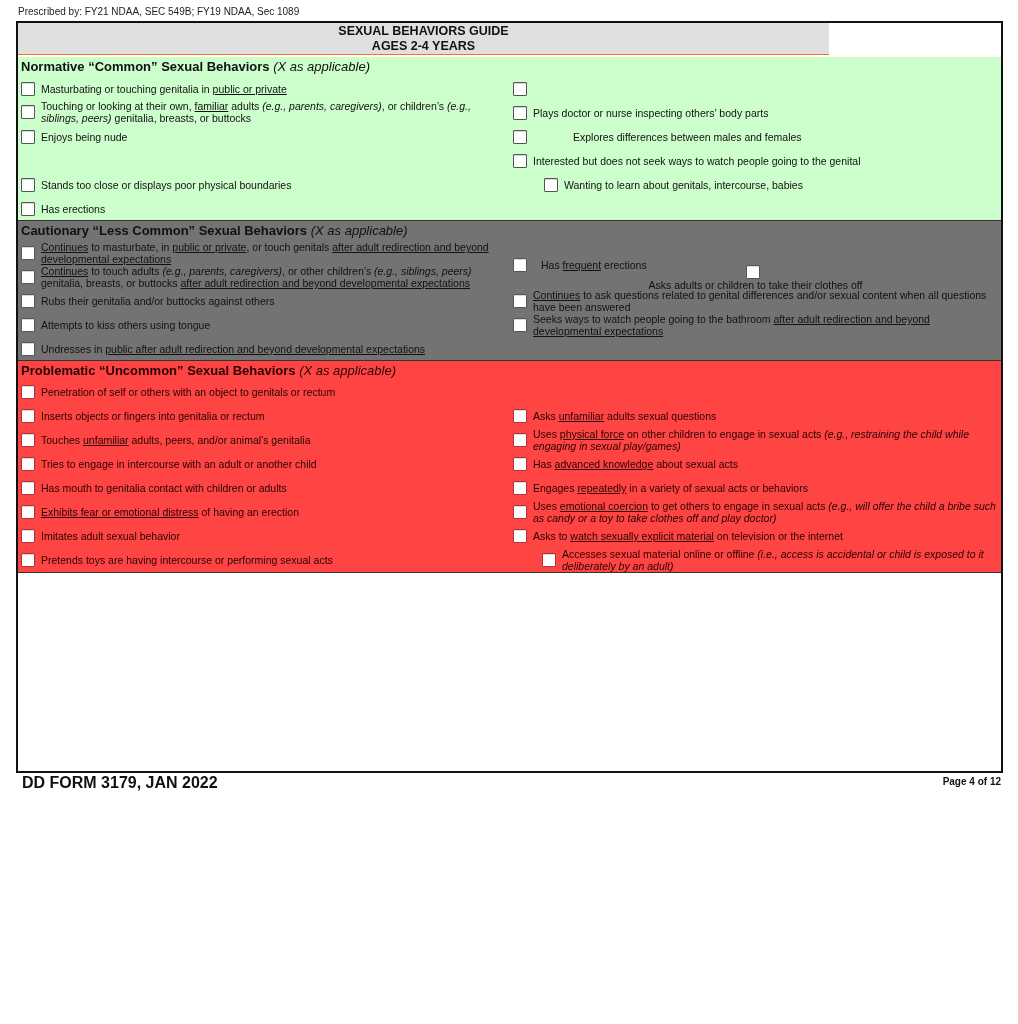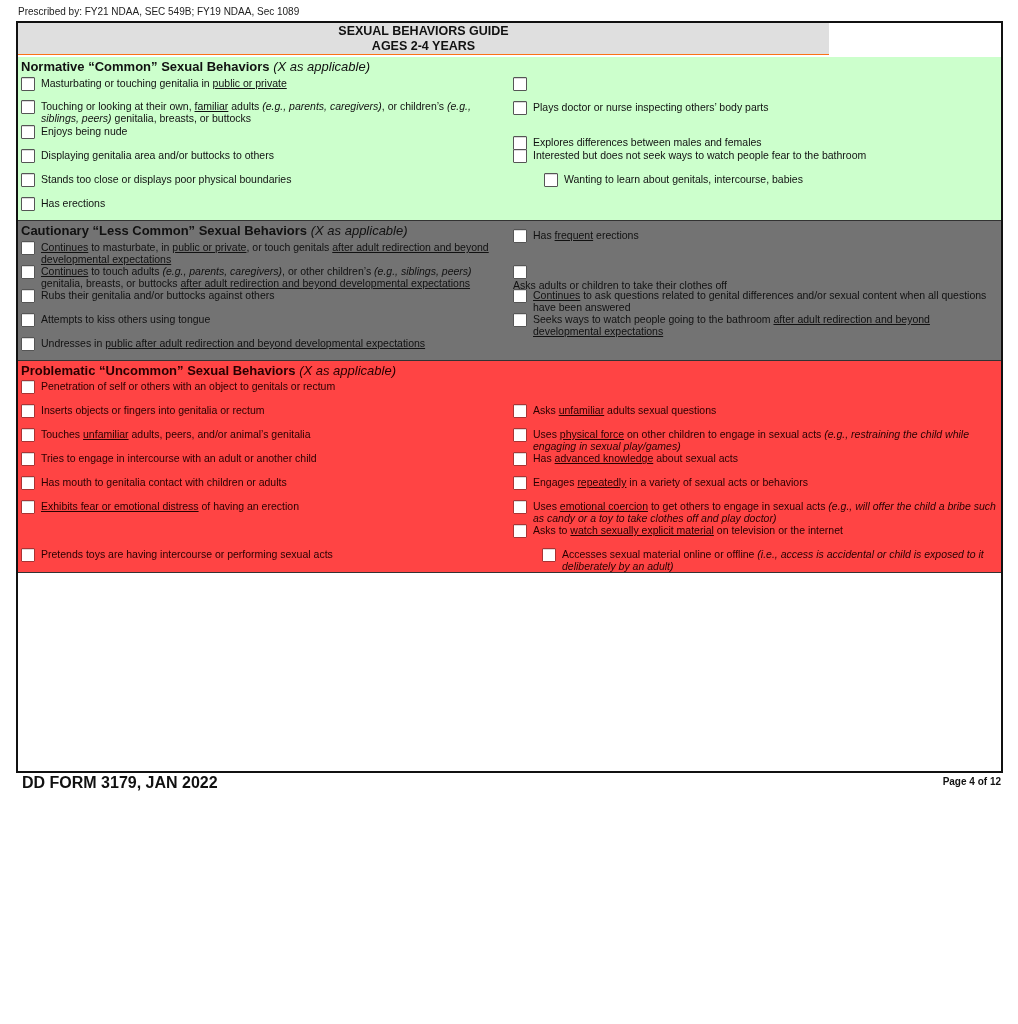--- a/index.html
+++ b/index.html
@@ -66,21 +66,21 @@
       font-weight: bold;
     }
     .sec-red .sec-title { color: #2a0000; }
     .sec-title .hint {
       font-weight: normal;
       font-style: italic;
     }
     .item {
       position: absolute;
       display: flex;
-      align-items: flex-start;
+      align-items: center;
       font-size: 10.5px;
       line-height: 12px;
     }
     .item.left { left: 3px; width: 480px; }
     .item.right { left: 495px; width: 485px; }
     .sec-red .item { color: #2a0000; }
     .cb {
       flex: 0 0 auto;
       width: 12px;
       height: 12px;
@@ -137,46 +137,42 @@
         <span class="txt">Masturbating or touching genitalia in <u>public or private</u></span>
       </div>
       <div class="item left" style="top: 43px; height: 24px;">
         <span class="cb" role="checkbox"></span>
         <span class="txt">Touching or looking at their own, <u>familiar</u> adults <i>(e.g., parents, caregivers)</i>, or children’s <i>(e.g., siblings, peers)</i> genitalia, breasts, or buttocks</span>
       </div>
       <div class="item left" style="top: 68px; height: 24px;">
         <span class="cb" role="checkbox"></span>
         <span class="txt">Enjoys being nude</span>
       </div>
-      <div class="item left" style="top: 92px; height: 24px;">
-        <span class="cb" role="checkbox"></span>
-        <span class="txt">Displaying genitalia area and/or buttocks to others</span>
-      </div>
       <div class="item left" style="top: 116px; height: 24px;">
         <span class="cb" role="checkbox"></span>
         <span class="txt">Stands too close or displays poor physical boundaries</span>
       </div>
       <div class="item left" style="top: 140px; height: 24px;">
         <span class="cb" role="checkbox"></span>
         <span class="txt">Has erections</span>
       </div>
       <div class="item right" style="top: 20px; height: 24px;">
         <span class="cb" role="checkbox"></span>
       </div>
       <div class="item right" style="top: 44px; height: 24px;">
         <span class="cb" role="checkbox"></span>
         <span class="txt">Plays doctor or nurse inspecting others’ body parts</span>
       </div>
-      <div class="item right" style="top: 79px; height: 24px;">
+      <div class="item right" style="top: 68px; height: 24px; gap: 40px;">
         <span class="cb" role="checkbox"></span>
         <span class="txt">Explores differences between males and females</span>
       </div>
       <div class="item right" style="top: 92px; height: 24px;">
         <span class="cb" role="checkbox"></span>
-        <span class="txt">Interested but does not seek ways to watch people fear to the bathroom</span>
+        <span class="txt">Interested but does not seek ways to watch people going to the genital</span>
       </div>
       <div class="item right" style="top: 116px; height: 24px; margin-left: 31px;">
         <span class="cb" role="checkbox"></span>
         <span class="txt">Wanting to learn about genitals, intercourse, babies</span>
       </div>
     </div>
 
   <div class="section sec-yellow">
     <div class="sec-title">
       <span>Cautionary “Less Common” Sexual Behaviors</span>
@@ -195,21 +191,21 @@
         <span class="txt">Rubs their genitalia and/or buttocks against others</span>
       </div>
       <div class="item left" style="top: 92px; height: 24px;">
         <span class="cb" role="checkbox"></span>
         <span class="txt">Attempts to kiss others using tongue</span>
       </div>
       <div class="item left" style="top: 116px; height: 24px;">
         <span class="cb" role="checkbox"></span>
         <span class="txt">Undresses in <u>public after adult redirection and beyond developmental expectations</u></span>
       </div>
-      <div class="item right" style="top: 8px; height: 24px;">
+      <div class="item right" style="top: 32px; height: 24px; gap: 8px;">
         <span class="cb" role="checkbox"></span>
         <span class="txt">Has <u>frequent</u> erections</span>
       </div>
       <div class="item right" style="top: 44px; height: 24px; flex-direction: column;">
         <span class="cb" role="checkbox"></span>
         <span class="txt">Asks adults or children to take their clothes off</span>
       </div>
       <div class="item right" style="top: 68px; height: 24px;">
         <span class="cb" role="checkbox"></span>
         <span class="txt"><u>Continues</u> to ask questions related to genital differences and/or sexual content when all questions have been answered</span>
@@ -242,20 +238,24 @@
         <span class="txt">Tries to engage in intercourse with an adult or another child</span>
       </div>
       <div class="item left" style="top: 115px; height: 24px;">
         <span class="cb" role="checkbox"></span>
         <span class="txt">Has mouth to genitalia contact with children or adults</span>
       </div>
       <div class="item left" style="top: 139px; height: 24px;">
         <span class="cb" role="checkbox"></span>
         <span class="txt"><u>Exhibits fear or emotional distress</u> of having an erection</span>
       </div>
+      <div class="item left" style="top: 163px; height: 24px;">
+        <span class="cb" role="checkbox"></span>
+        <span class="txt">Imitates adult sexual behavior</span>
+      </div>
       <div class="item left" style="top: 187px; height: 24px;">
         <span class="cb" role="checkbox"></span>
         <span class="txt">Pretends toys are having intercourse or performing sexual acts</span>
       </div>
       <div class="item right" style="top: 43px; height: 24px;">
         <span class="cb" role="checkbox"></span>
         <span class="txt">Asks <u>unfamiliar</u> adults sexual questions</span>
       </div>
       <div class="item right" style="top: 67px; height: 24px;">
         <span class="cb" role="checkbox"></span>

